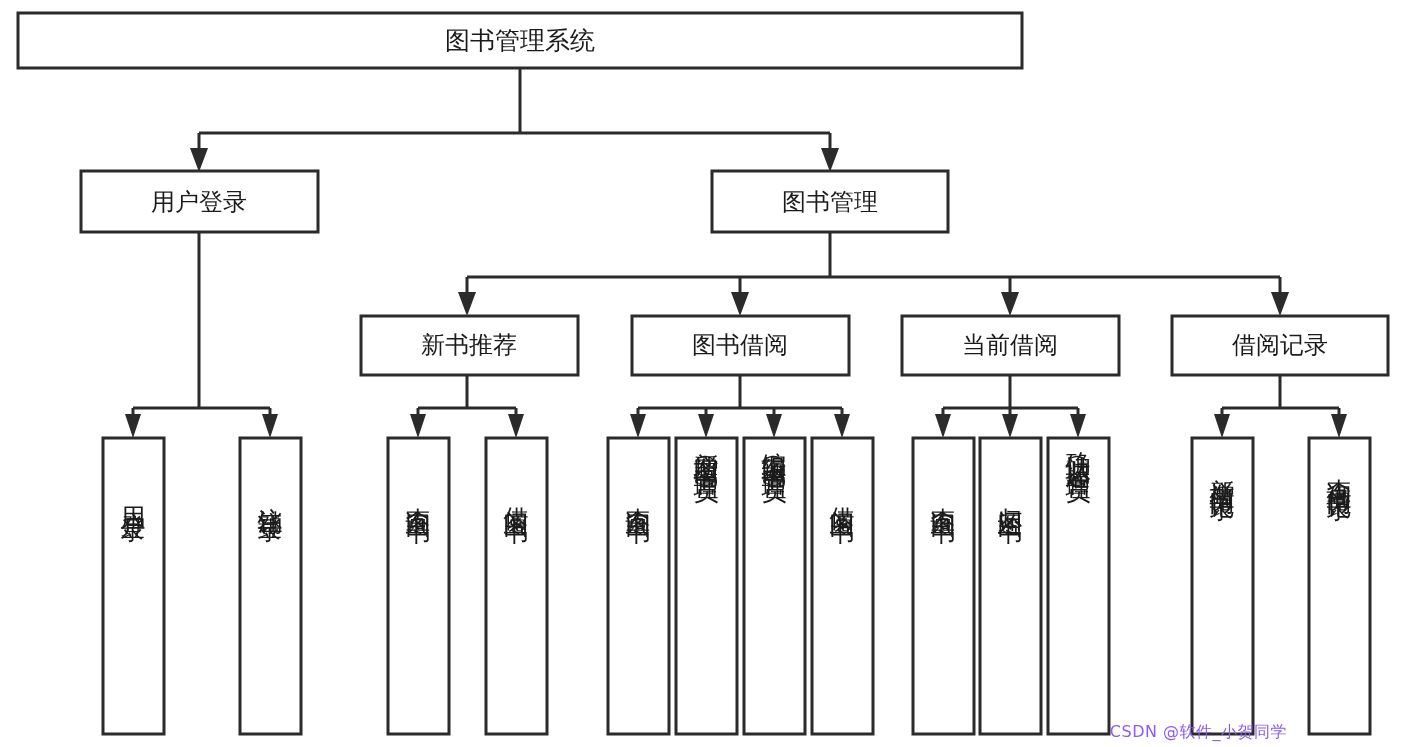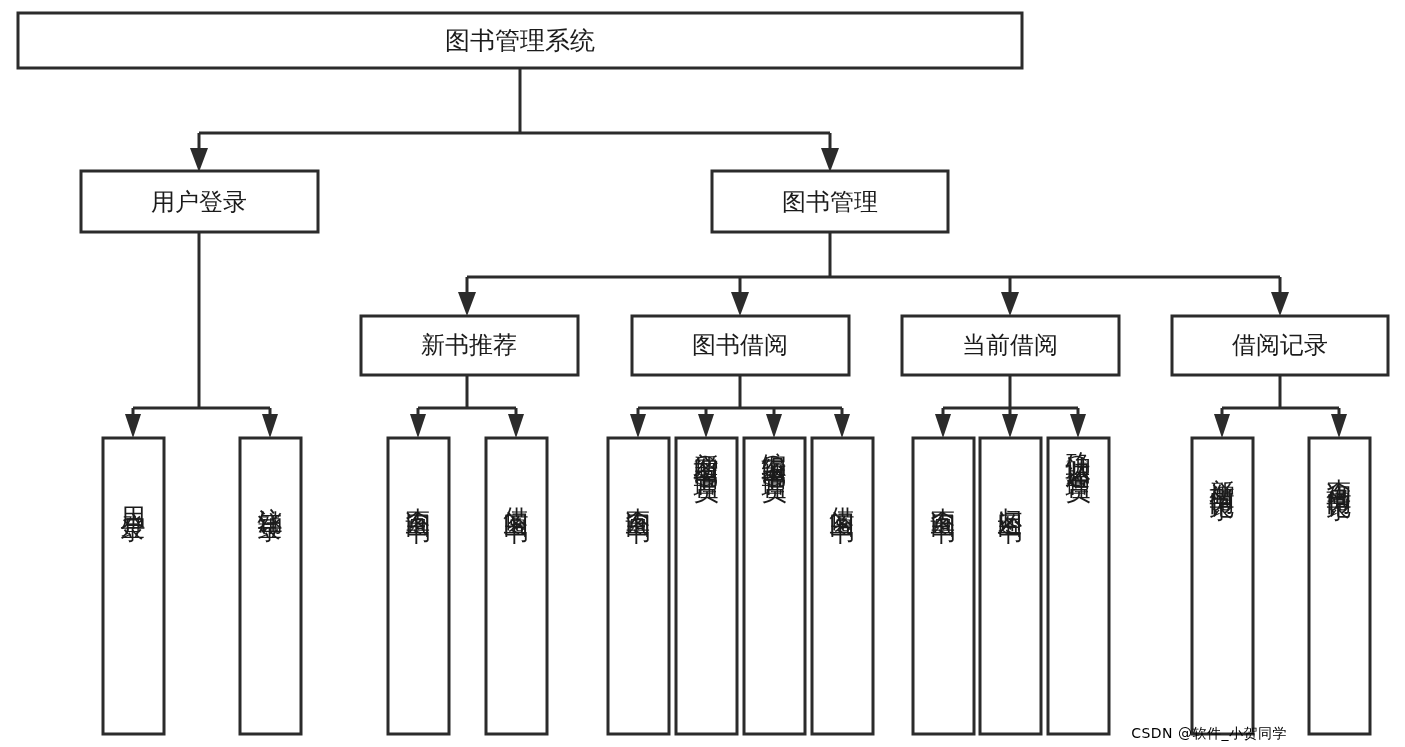--- a/index.html
+++ b/index.html
@@ -56,22 +56,22 @@
   }
   .arrow-head {
     fill: #2b2b2b;
     stroke: none;
   }
   .watermark {
     position: absolute;
     right: 10px;
     bottom: 4px;
     font-family: "DejaVu Sans", "Liberation Sans", sans-serif;
-    font-size: 14px;
-    color: #000000;
+    font-size: 16px;
+    color: #8b5cf6;
     letter-spacing: 0.5px;
     white-space: nowrap;
     pointer-events: none;
   }
 </style>
 </head>
 <body>
 
 <div id="diagram-root">
 

